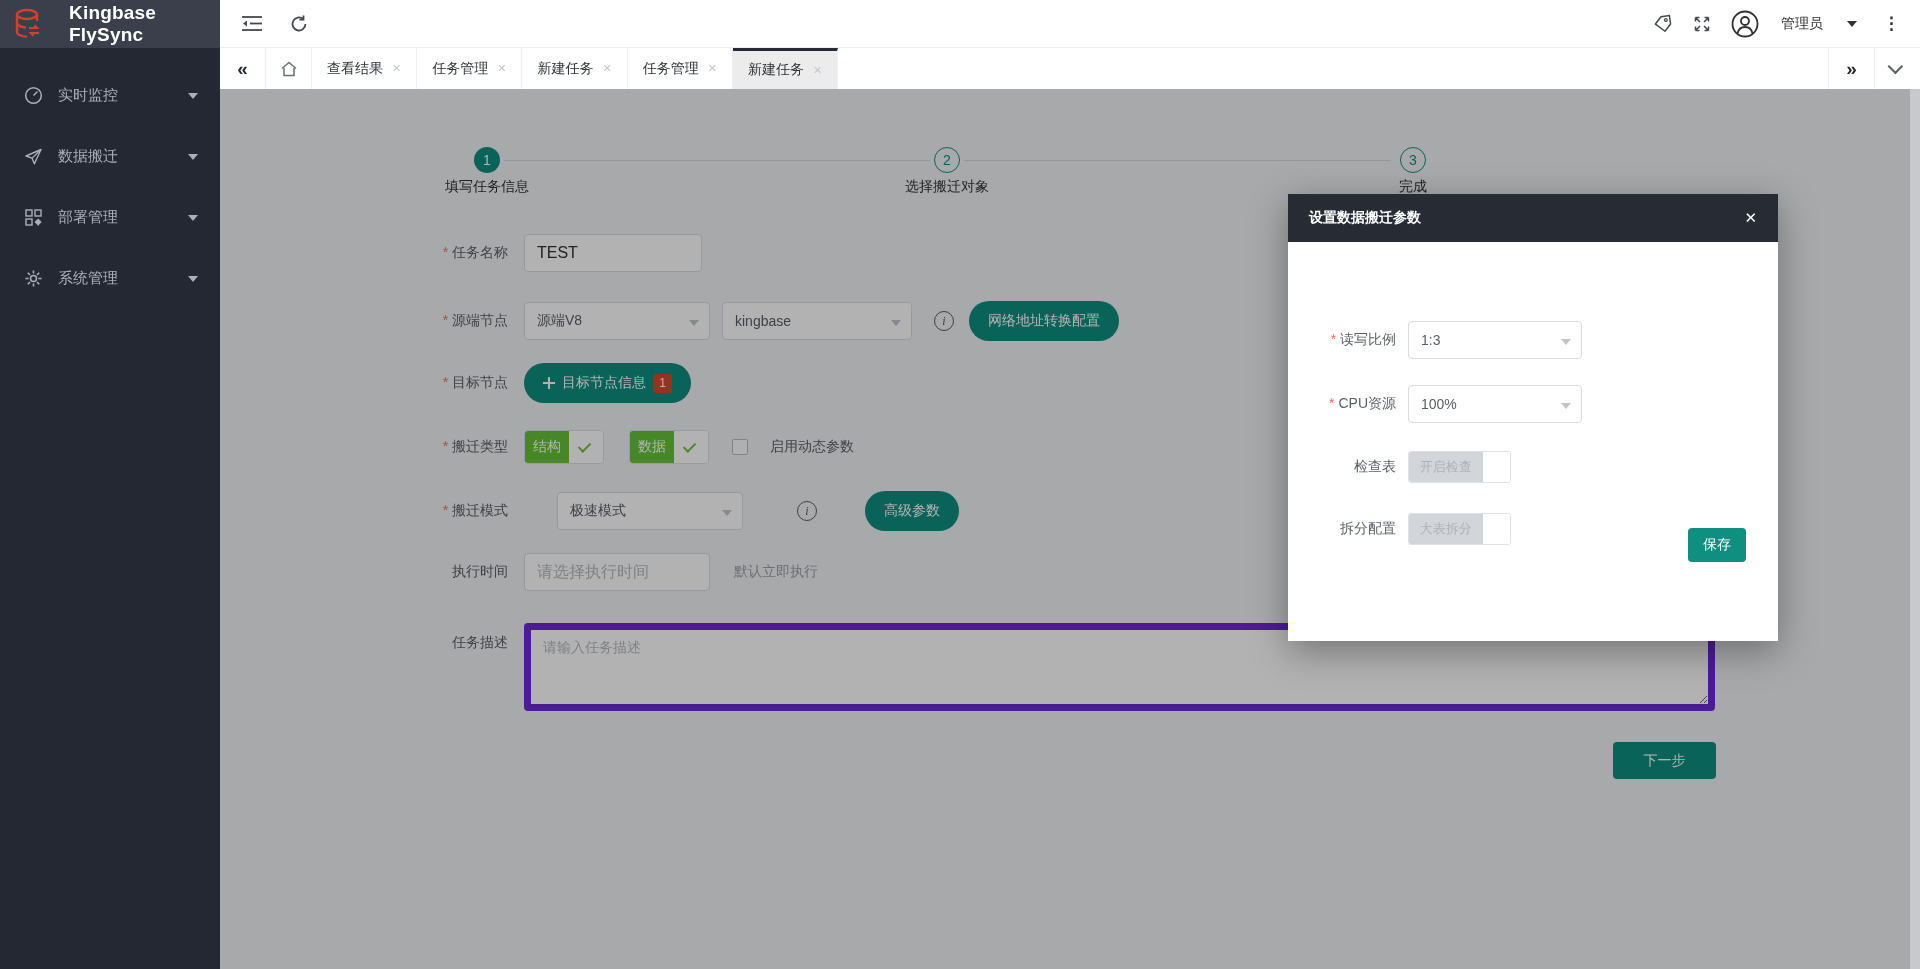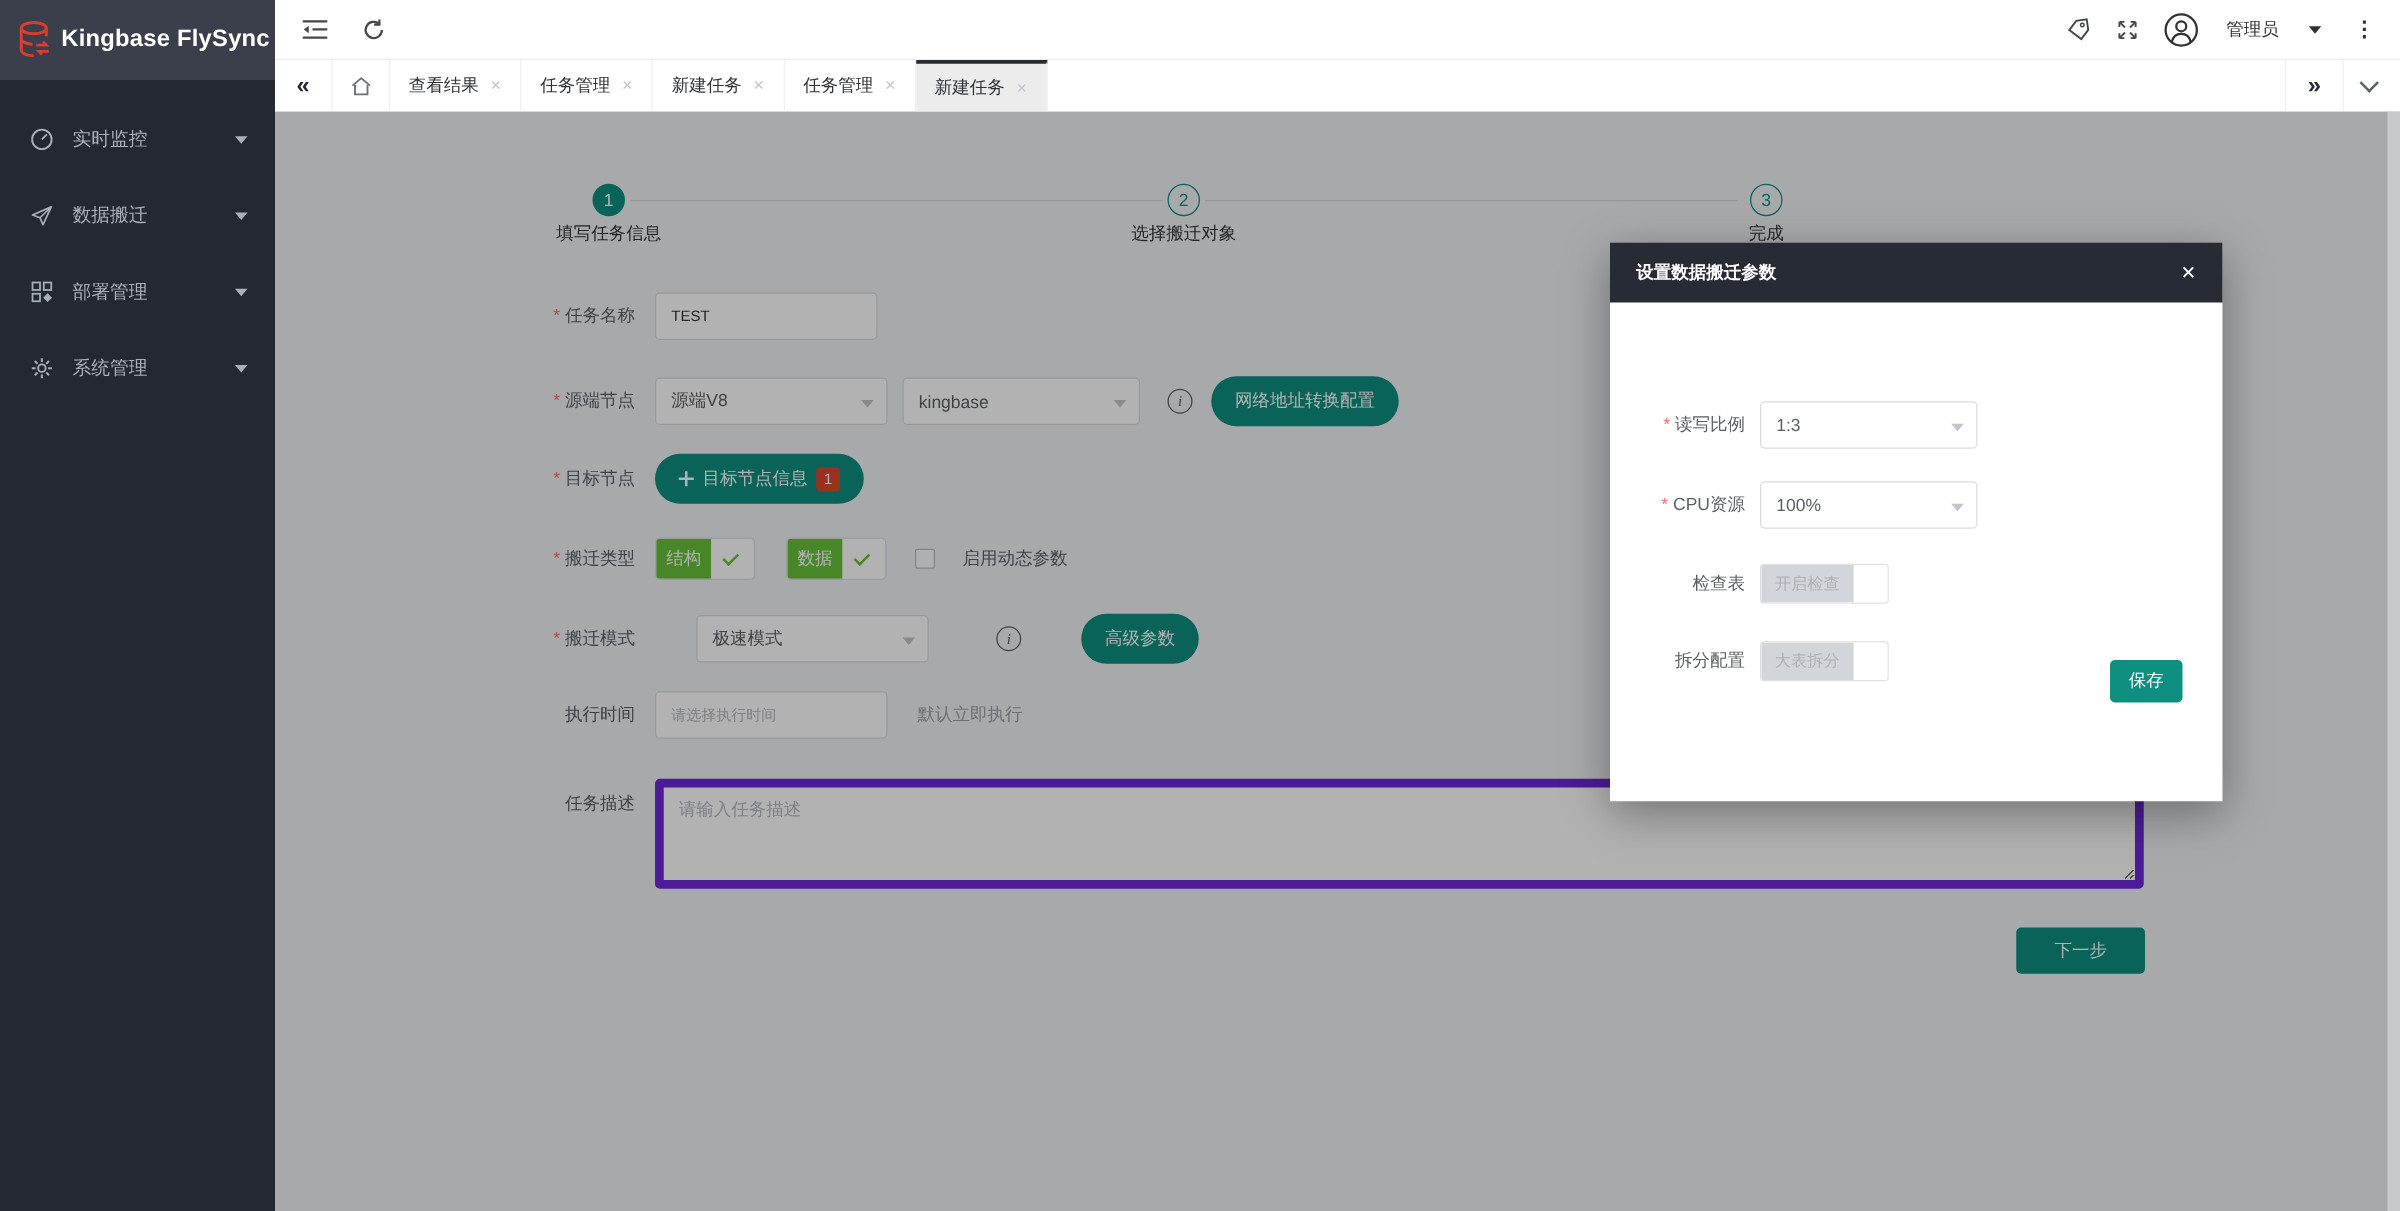--- a/index.html
+++ b/index.html
@@ -1,21 +1,21 @@
 <!DOCTYPE html>
 <html><head>
 <meta charset="utf-8">
 <style>
   * { margin:0; padding:0; box-sizing:border-box; }
   body { font-family:"Liberation Sans", sans-serif; background:#fff; }
   .app { position:relative; width:1920px; height:969px; overflow:hidden; background:#fff; }
 
   
   .sidebar { position:absolute; left:0; top:0; width:220px; height:100%; background:#242833; z-index:30; }
-  .logo { height:64px; background:#3a3f4b; display:flex; align-items:center; padding-left:13px; gap:6px; }
+  .logo { height:48px; background:#3a3f4b; display:flex; align-items:center; padding-left:13px; gap:26px; }
   .logo-title { color:#fff; font-size:19px; font-weight:bold; letter-spacing:.2px; }
   .menu { padding-top:17px; }
   .menu-item { height:61px; display:flex; align-items:center; padding:0 22px 0 24px; color:#aab0ba; font-size:15px; cursor:pointer; }
   .menu-item .mi-icon { width:19px; height:19px; flex:0 0 19px; }
   .menu-item .mi-label { margin-left:15px; flex:1; }
   .caret-down { width:0; height:0; border-left:5px solid transparent; border-right:5px solid transparent; border-top:6px solid #aab0ba; }
 
   
   .topbar { position:absolute; left:220px; top:0; right:0; height:48px; background:#fff; display:flex; align-items:center; padding:0 20px 0 22px; border-bottom:1px solid #ededed; z-index:25; }
   .tb-icon { display:flex; align-items:center; justify-content:center; cursor:pointer; }
@@ -43,21 +43,21 @@
   .step-circle { position:absolute; width:26px; height:26px; border-radius:50%; display:flex; align-items:center; justify-content:center; font-size:14px; z-index:1; }
   .step-circle.done { background:#0e8f80; color:#fff; }
   .step-circle.todo { background:#f0f2f5; border:1px solid #0e8f80; color:#0e8f80; }
   .step-line { position:absolute; height:1px; background:#d4d7dc; top:71px; }
   .step-label { position:absolute; top:89px; transform:translateX(-50%); font-size:14px; color:#303133; white-space:nowrap; }
 
   
   .frow { position:absolute; left:180px; display:flex; align-items:center; }
   .flabel { width:108px; text-align:right; font-size:14px; color:#5a5e66; margin-right:16px; white-space:nowrap; flex:0 0 108px; }
   .req::before { content:"* "; color:#f56c6c; }
-  .inp { height:38px; border:1px solid #d9dce3; border-radius:4px; background:#fff; padding:0 12px; font-size:12px; color:#303133; font-family:"Liberation Sans", sans-serif; outline:none; }
+  .inp { height:38px; border:1px solid #d9dce3; border-radius:4px; background:#fff; padding:0 12px; font-size:16px; color:#303133; font-family:"Liberation Sans", sans-serif; outline:none; }
   .inp::placeholder { color:#b6b9c0; }
   .sel { height:38px; border:1px solid #d9dce3; border-radius:4px; background:#fff; display:flex; align-items:center; padding:0 28px 0 12px; font-size:14px; color:#5a5e66; position:relative; cursor:pointer; }
   .sel .sel-caret { position:absolute; right:10px; top:17px; width:0; height:0; border-left:5px solid transparent; border-right:5px solid transparent; border-top:6px solid #c0c4cc; }
   .pill-btn { height:40px; border:none; border-radius:20px; background:#0e8f80; color:#fff; font-size:14px; padding:0 19px; display:flex; align-items:center; gap:7px; cursor:pointer; font-family:"Liberation Sans", sans-serif; }
   .info-icon { width:20px; height:20px; border-radius:50%; border:1px solid #5a5e66; color:#5a5e66; font-size:12px; font-style:italic; font-family:"Liberation Serif", serif; display:flex; align-items:center; justify-content:center; flex:0 0 20px; }
   .badge { min-width:19px; height:19px; background:#d9472e; border-radius:3px; color:#fff; font-size:12px; display:flex; align-items:center; justify-content:center; padding:0 4px; }
   .plus-icon { position:relative; width:12px; height:12px; }
   .plus-icon::before, .plus-icon::after { content:""; position:absolute; background:#fff; }
   .plus-icon::before { left:5px; top:0; width:2px; height:12px; }
   .plus-icon::after { left:0; top:5px; width:12px; height:2px; }

